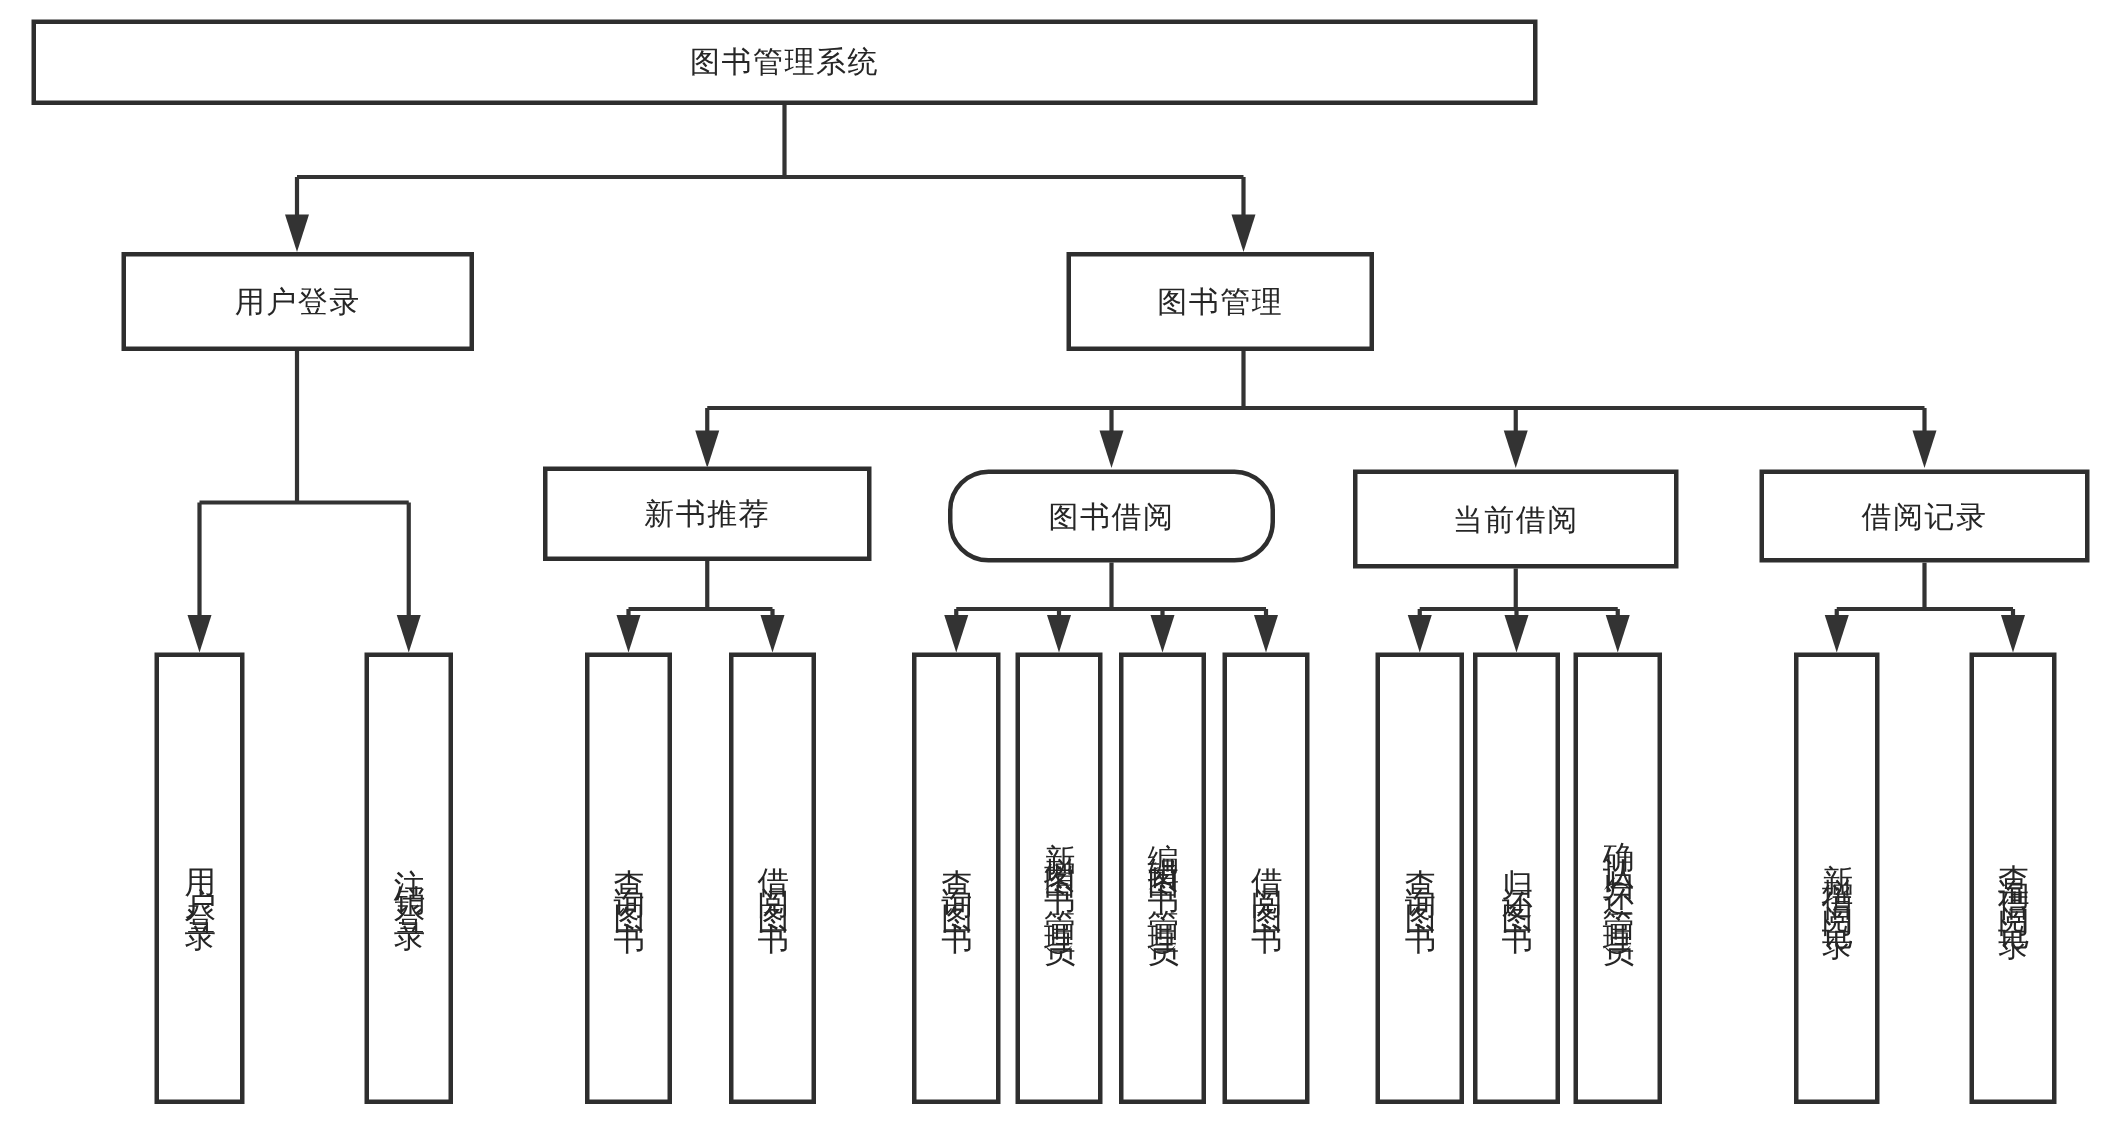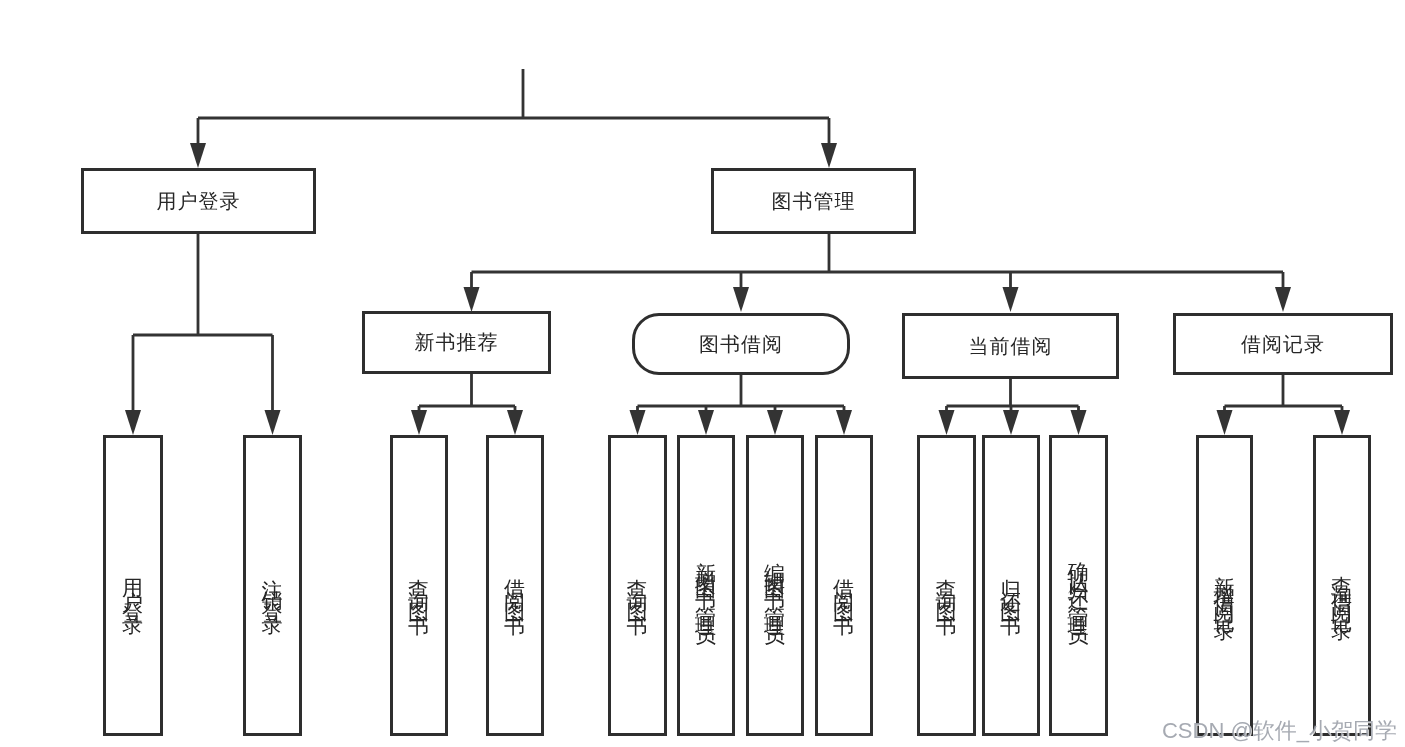--- a/index.html
+++ b/index.html
@@ -90,29 +90,32 @@
       <polygon points="767,410 783,410 775,435"></polygon>
       <polygon points="836,410 852,410 844,435"></polygon>
       <polygon points="938.5,410 954.5,410 946.5,435"></polygon>
       <polygon points="1003,410 1019,410 1011,435"></polygon>
       <polygon points="1070.5,410 1086.5,410 1078.5,435"></polygon>
       <polygon points="1216.5,410 1232.5,410 1224.5,435"></polygon>
       <polygon points="1334,410 1350,410 1342,435"></polygon>
     </g>
   </svg>
 
+  <div class="box" style="left:21px; top:13px; width:1004px; height:57px;">
+    <span class="hlabel">图书管理系统</span>
+  </div>
 
   <div class="box" style="left:81px; top:168px; width:235px; height:66px;">
     <span class="hlabel">用户登录</span>
   </div>
   <div class="box" style="left:711px; top:168px; width:205px; height:66px;">
     <span class="hlabel">图书管理</span>
   </div>
 
-  <div class="box" style="left:362px; top:311px; width:189px; height:63px;justify-content:center;">
+  <div class="box" style="left:362px; top:311px; width:219px; height:63px;justify-content:center;">
     <span class="hlabel">新书推荐</span>
   </div>
   <div class="box" style="left:632px; top:313px; width:218px; height:62px;border-radius:27px;">
     <span class="hlabel">图书借阅</span>
   </div>
   <div class="box" style="left:902px; top:313px; width:217px; height:66px;">
     <span class="hlabel">当前借阅</span>
   </div>
   <div class="box" style="left:1173px; top:313px; width:220px; height:62px;">
     <span class="hlabel">借阅记录</span>
@@ -155,15 +158,14 @@
     <span class="vlabel">确认归还（管理员）</span>
   </div>
 
   <div class="box leaf" style="left:1196px; top:435px; width:57px; height:301px;">
     <span class="vlabel">新增借阅记录</span>
   </div>
   <div class="box leaf" style="left:1313px; top:435px; width:58px; height:301px;">
     <span class="vlabel">查询借阅记录</span>
   </div>
 
-  <div id="watermark">CSDN @软件_小贺同学</div>
 
 </div>
 
 </body></html>

